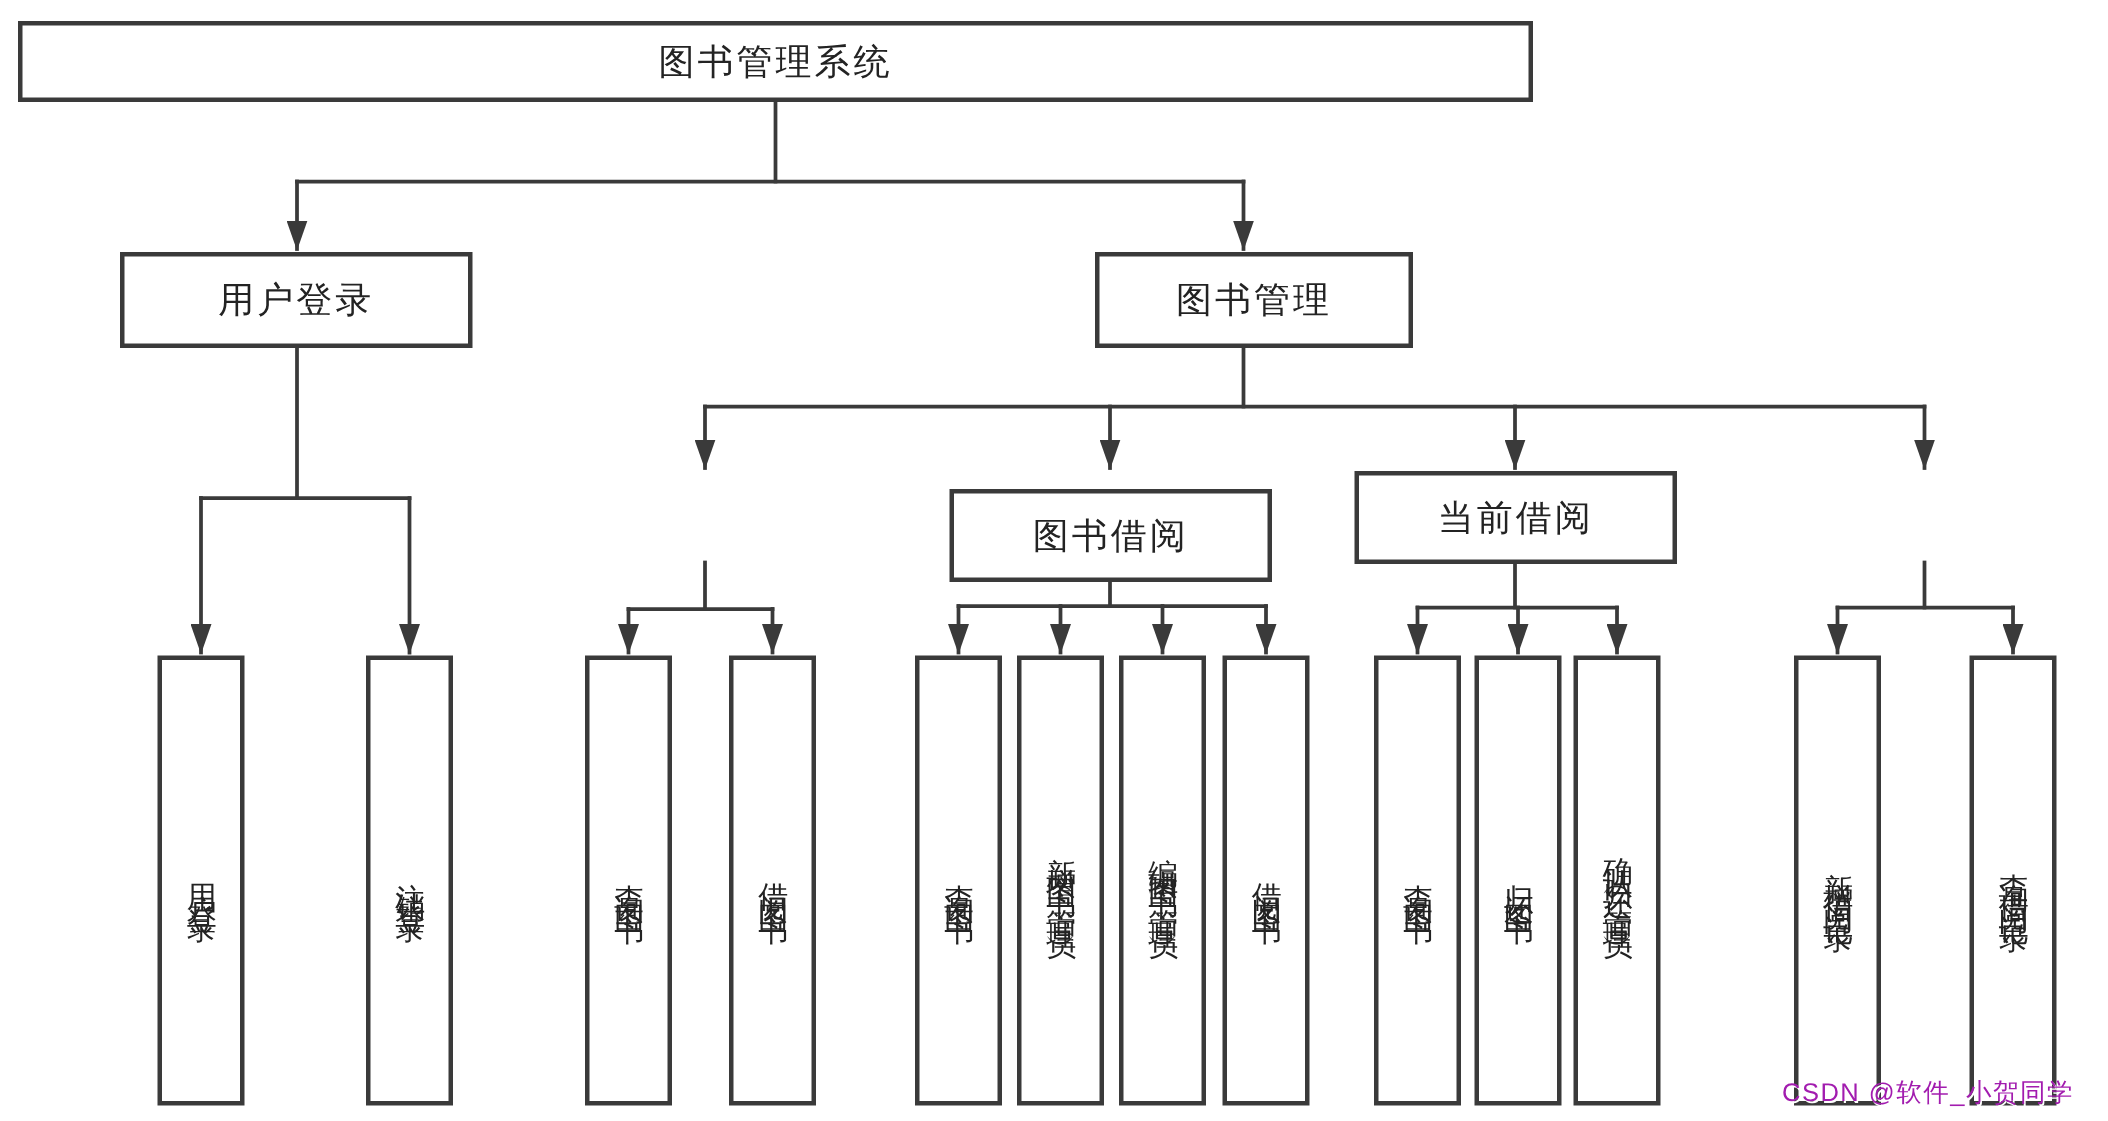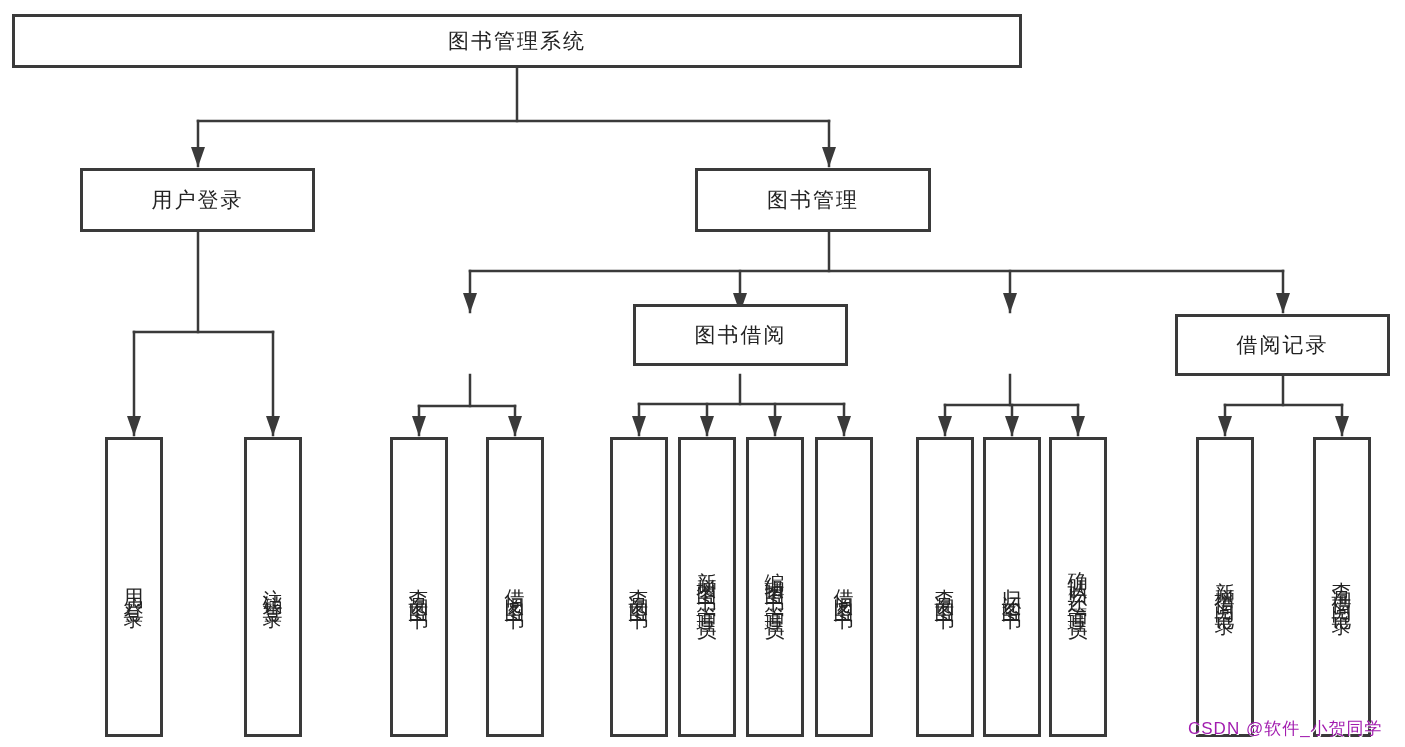--- a/index.html
+++ b/index.html
@@ -13,21 +13,21 @@
   }
   #connectors{position:absolute;left:0;top:0;width:1405px;height:747px;}
   .node{
     position:absolute;
     box-sizing:border-box;
     background:#ffffff;
     border:3px solid #3a3a3a;
     display:flex;align-items:center;justify-content:center;
   }
   .node.h span{
-    font-size:21px;
+    font-size:24px;
     letter-spacing:2px;
     white-space:nowrap;
     color:#232323;
   }
   .node.v{top:437px;height:300px;width:58px;}
   .node.v span{
     writing-mode:vertical-rl;
     text-orientation:mixed;
     font-size:20px;
     letter-spacing:7px;
@@ -100,29 +100,29 @@
     </g>
   </svg>
 
   <div class="node h" style="left:12px;top:14px;width:1010px;height:54px">
     <span>图书管理系统</span>
   </div>
 
   <div class="node h" style="left:80px;top:168px;width:235px;height:64px">
     <span>用户登录</span>
   </div>
-  <div class="node h" style="left:695px;top:168px;width:236px;height:64px">
+  <div class="node h" style="left:730px;top:168px;width:212px;height:64px">
     <span>图书管理</span>
   </div>
 
-  <div class="node h" style="left:633px;top:304px;width:215px;height:62px">
+  <div class="node h" style="left:633px;top:326px;width:215px;height:62px">
     <span>图书借阅</span>
   </div>
-  <div class="node h" style="left:1175px;top:314px;width:215px;height:62px">
-    <span>借阅记录</span>
+  <div class="node h" style="left:903px;top:314px;width:215px;height:62px">
+    <span>当前借阅</span>
   </div>
 
   <div class="node v" style="left:105px">
     <span>用户登录</span>
   </div>
   <div class="node v" style="left:244px">
     <span>注销登录</span>
   </div>
 
   <div class="node v" style="left:390px">

